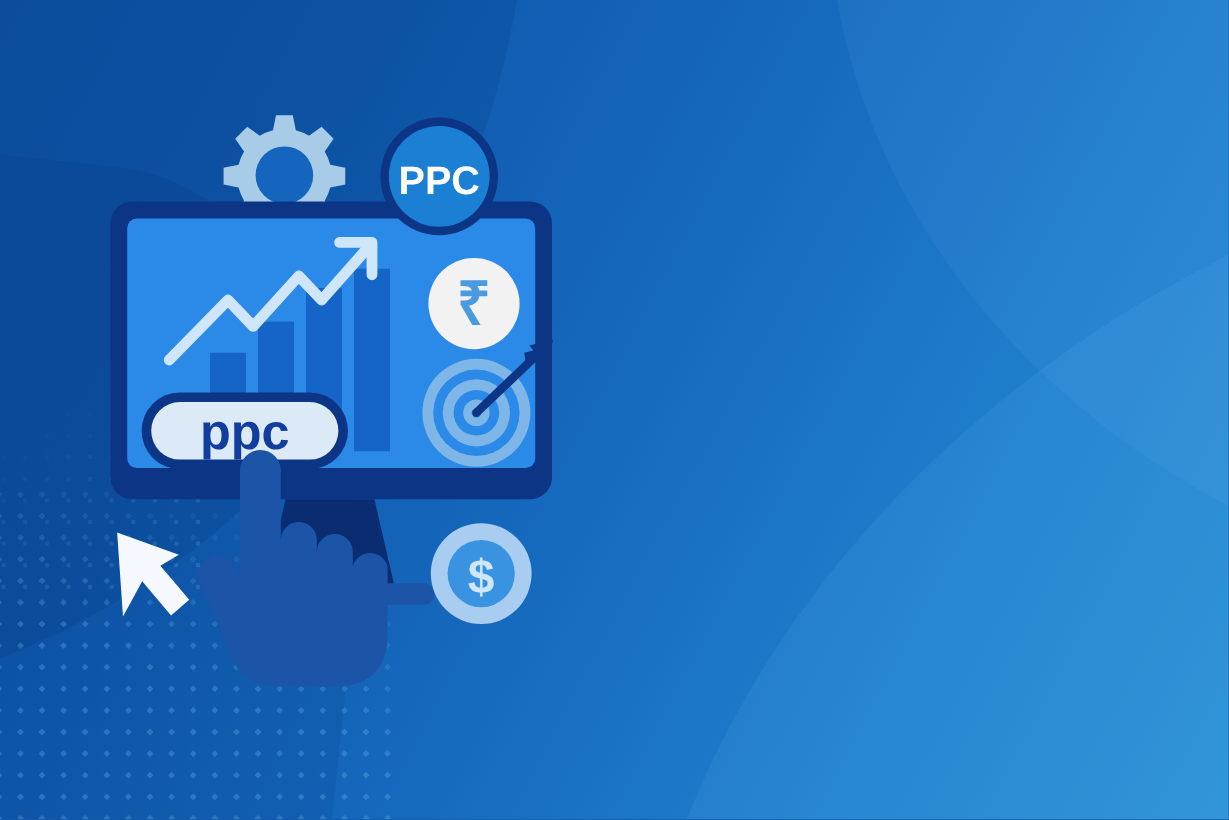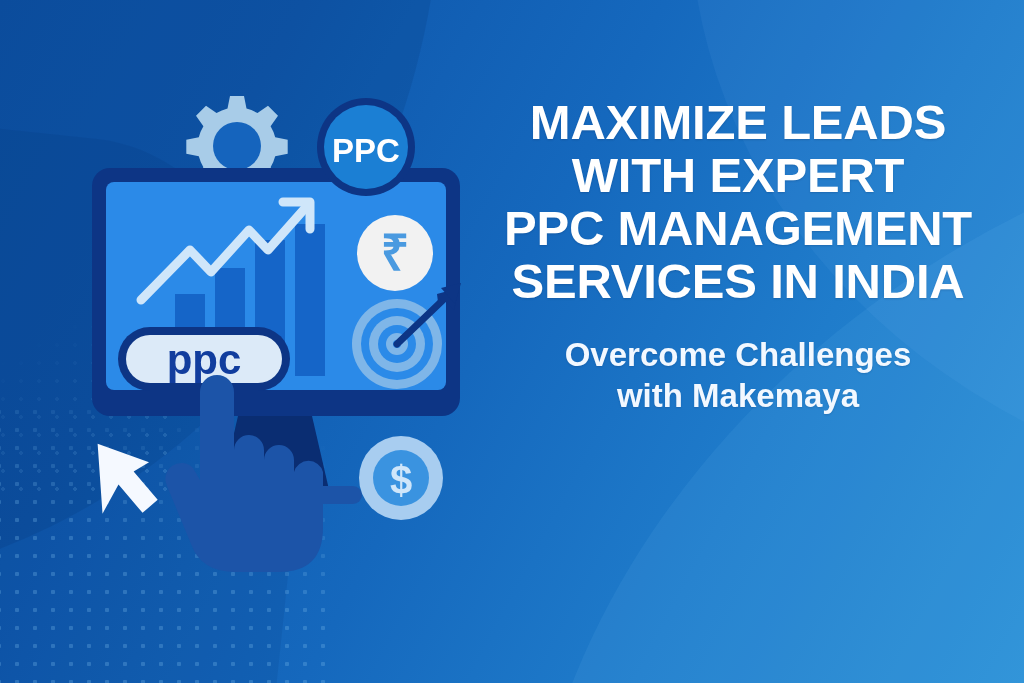--- a/index.html
+++ b/index.html
@@ -226,26 +226,14 @@
 
       <g>
         <circle cx="401" cy="478" r="42" fill="#a8cdf0"></circle>
         <circle cx="401" cy="478" r="28" fill="#3a93e0"></circle>
         <text x="401" y="494" text-anchor="middle" font-family="'Liberation Sans', sans-serif" font-size="40" font-weight="bold" fill="#cfe6fa">$</text>
       </g>
 
     </svg>
   </div>
 
-  <div id="copy">
-    <h1 id="headline">
-      <span class="hl-line">MAXIMIZE LEADS</span>
-      <span class="hl-line">WITH EXPERT</span>
-      <span class="hl-line">PPC MANAGEMENT</span>
-      <span class="hl-line">SERVICES IN INDIA</span>
-    </h1>
-    <p id="subheadline">
-      <span class="sub-line">Overcome Challenges</span>
-      <span class="sub-line">with Makemaya</span>
-    </p>
-  </div>
 
 </div>
 
 </body></html>

